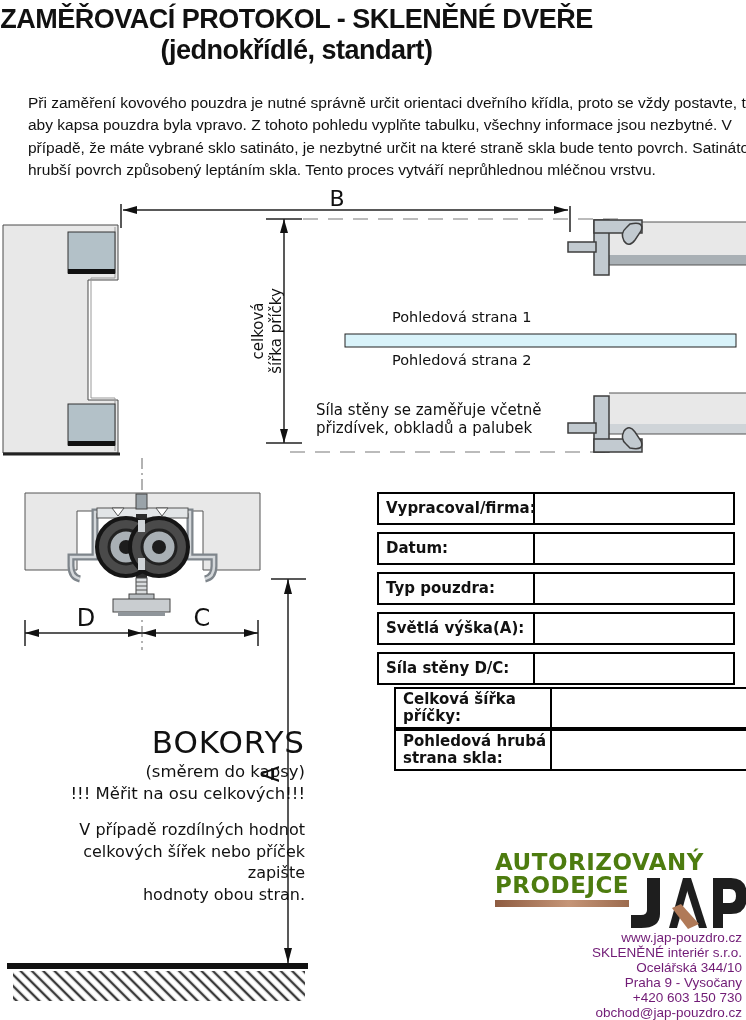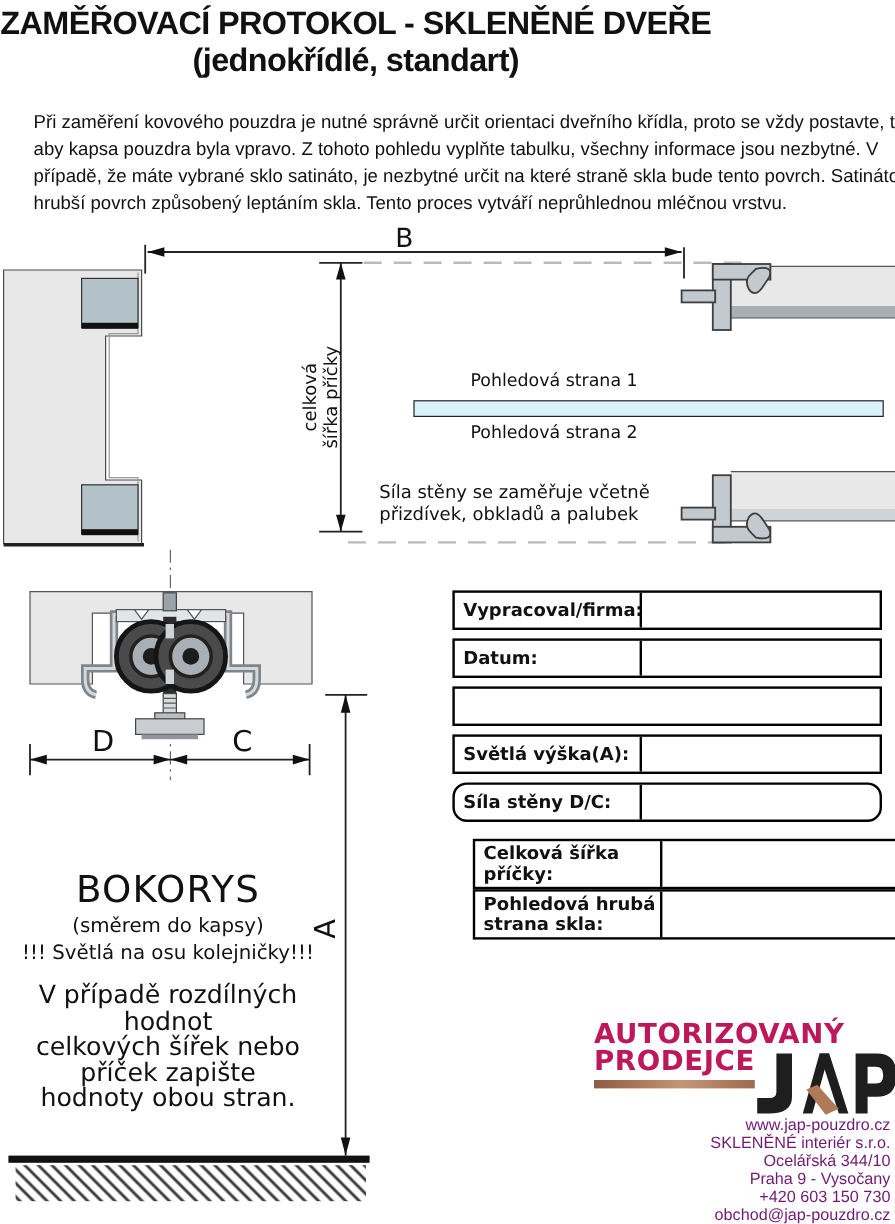--- a/index.html
+++ b/index.html
@@ -12,36 +12,36 @@
              font-weight:bold;font-size:27px;line-height:31px;letter-spacing:-.5px;}
 
   
   #intro{top:92px;left:8px;width:735px;font-size:15.5px;line-height:22.4px;margin-left:20px;}
 
   
   #form-table{left:377px;top:492px;width:358px;}
   .frow{display:flex;border:2px solid #000;background:#fff;box-sizing:border-box;
         width:358px;min-height:33px;margin-bottom:7px;align-items:stretch;gap:10px;}
   .frow.tall{min-height:38px;margin-bottom:0;margin-left:17px;}
-  .frow.pre-tall{margin-bottom:14px;border-radius:12px;}
+  .frow.pre-tall{margin-bottom:2px;}
   .flabel{width:156px;border-right:2px solid #000;display:flex;align-items:center;
           font-family:"DejaVu Sans",sans-serif;font-weight:bold;font-size:15px;
           line-height:17px;padding:2px 2px 2px 7px;box-sizing:border-box;}
   .fvalue{flex:1;}
 
   
-  #bokorys-text{left:0;top:724px;width:280px;text-align:center;
-                font-family:"DejaVu Sans",sans-serif;}
+  #bokorys-text{left:0;top:724px;width:280px;text-align:right;
+                font-family:"DejaVu Sans",sans-serif;padding-left:25px;}
   #bokorys-heading{font-size:31px;line-height:37px;letter-spacing:1px;}
   .bok-sub{font-size:16.5px;line-height:22px;}
-  #bokorys-note{margin-top:14px;font-size:21px;line-height:21.5px;}
+  #bokorys-note{margin-top:14px;font-size:16px;line-height:21.5px;}
 
   
   #dealer{left:495px;top:851px;font-family:"DejaVu Sans",sans-serif;font-weight:bold;
-          color:#be185d;font-size:23px;line-height:23px;letter-spacing:.5px;}
+          color:#4d7c0f;font-size:23px;line-height:23px;letter-spacing:.5px;}
   #dealer-bar{width:134px;height:7px;margin-top:3px;
               background:linear-gradient(90deg,#8e5c41,#c59577 55%,#9c6b4e);}
   #contact{right:4px;top:930px;text-align:right;font-size:13.5px;line-height:15px;color:#701a75;}
 
   svg text{font-family:"DejaVu Sans",sans-serif;fill:#111;}
   svg .dim{stroke:#222;stroke-width:1.5;}
   svg .arrow{fill:#111;stroke:none;}
   svg .metal{fill:#c2cad0;stroke:#3e3e3e;stroke-width:1.5;}
 </style>
 </head>
@@ -183,20 +183,21 @@
   <div class="abs" id="form-table">
     <div class="frow">
       <div class="flabel">Vypracoval/firma:</div>
       <div class="fvalue"></div>
     </div>
     <div class="frow">
       <div class="flabel">Datum:</div>
       <div class="fvalue"></div>
     </div>
     <div class="frow">
+      <div class="flabel">Typ pouzdra:</div>
       <div class="fvalue"></div>
     </div>
     <div class="frow">
       <div class="flabel">Světlá výška(A):</div>
       <div class="fvalue"></div>
     </div>
     <div class="frow pre-tall">
       <div class="flabel">Síla stěny D/C:</div>
       <div class="fvalue"></div>
     </div>
@@ -206,21 +207,21 @@
     </div>
     <div class="frow tall">
       <div class="flabel">Pohledová hrubá strana skla:</div>
       <div class="fvalue"></div>
     </div>
   </div>
 
   <div class="abs" id="bokorys-text">
     <div id="bokorys-heading">BOKORYS</div>
     <div class="bok-sub">(směrem do kapsy)</div>
-    <div class="bok-sub">!!! Světlá na osu kolejničky!!!</div>
+    <div class="bok-sub">!!! Měřit na osu celkových!!!</div>
     <div id="bokorys-note">
       <div>V případě rozdílných hodnot</div>
       <div>celkových šířek nebo příček zapište</div>
       <div>hodnoty obou stran.</div>
     </div>
   </div>
 
   <div class="abs" id="dealer">
     <div>AUTORIZOVANÝ</div>
     <div>PRODEJCE</div>

